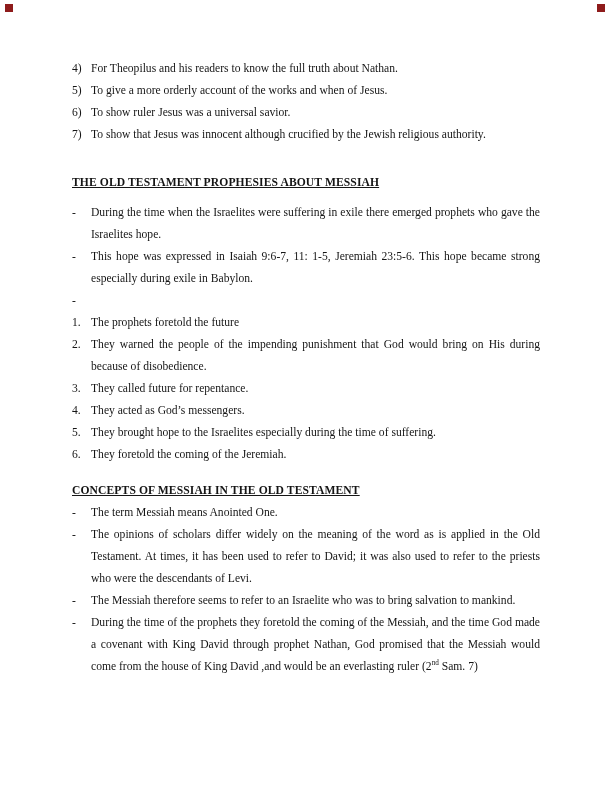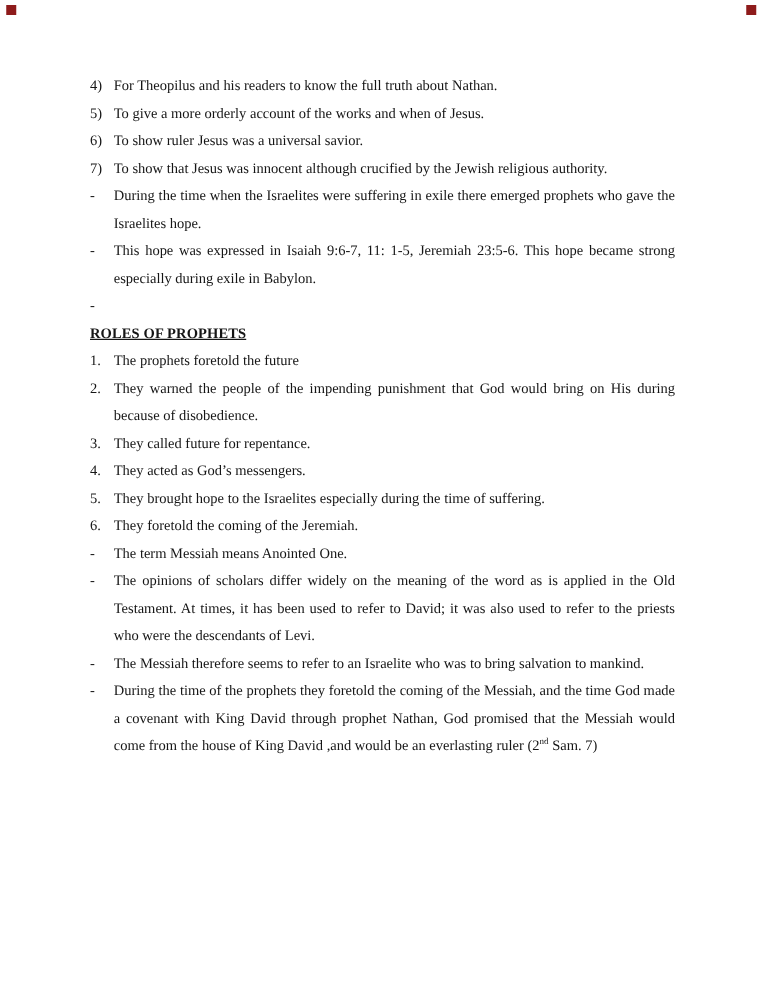--- a/index.html
+++ b/index.html
@@ -62,35 +62,35 @@
     </div>
     <div class="li">
       <span class="marker">6)</span>
       <span class="text">To show ruler Jesus was a universal savior.</span>
     </div>
     <div class="li">
       <span class="marker">7)</span>
       <span class="text">To show that Jesus was innocent although crucified by the Jewish religious authority.</span>
     </div>
 
+    <div class="heading h1">THE OLD TESTAMENT PROPHESIES ABOUT MESSIAH</div>
 
     <div class="li">
       <span class="marker">-</span>
       <span class="text">During the time when the Israelites were suffering in exile there emerged prophets who gave the Israelites hope.</span>
     </div>
     <div class="li">
       <span class="marker">-</span>
       <span class="text">This hope was expressed in Isaiah 9:6-7, 11: 1-5, Jeremiah 23:5-6. This hope became strong especially during exile in Babylon.</span>
     </div>
     <div class="li">
       <span class="marker">-</span>
       <span class="text"></span>
     </div>
 
-    <div class="heading h2">ROLES OF PROPHETS</div>
 
     <div class="li">
       <span class="marker">1.</span>
       <span class="text">The prophets foretold the future</span>
     </div>
     <div class="li">
       <span class="marker">2.</span>
       <span class="text">They warned the people of the impending punishment that God would bring on His during because of disobedience.</span>
     </div>
     <div class="li">
@@ -103,20 +103,21 @@
     </div>
     <div class="li">
       <span class="marker">5.</span>
       <span class="text">They brought hope to the Israelites especially during the time of suffering.</span>
     </div>
     <div class="li">
       <span class="marker">6.</span>
       <span class="text">They foretold the coming of the Jeremiah.</span>
     </div>
 
+    <div class="heading h3">CONCEPTS OF MESSIAH IN THE OLD TESTAMENT</div>
 
     <div class="li">
       <span class="marker">-</span>
       <span class="text">The term Messiah means Anointed One.</span>
     </div>
     <div class="li">
       <span class="marker">-</span>
       <span class="text">The opinions of scholars differ widely on the meaning of the word as is applied in the Old Testament. At times, it has been used to refer to David; it was also used to refer to the priests who were the descendants of Levi.</span>
     </div>
     <div class="li">

